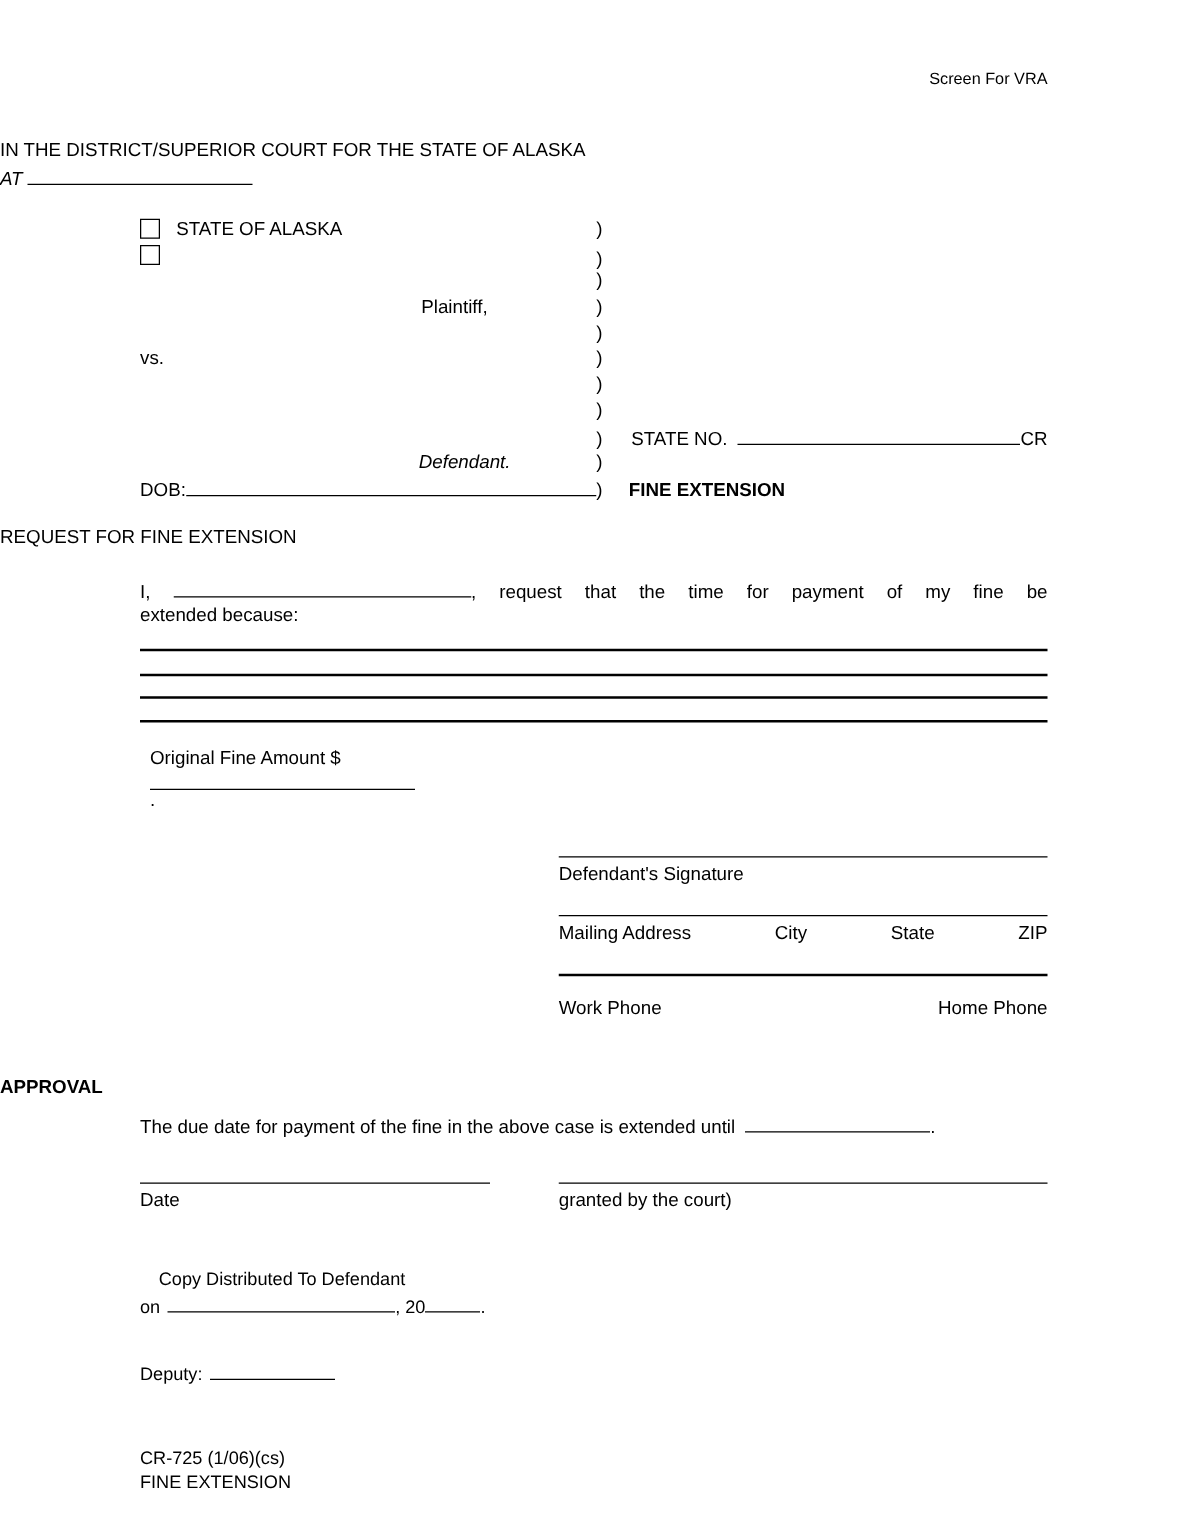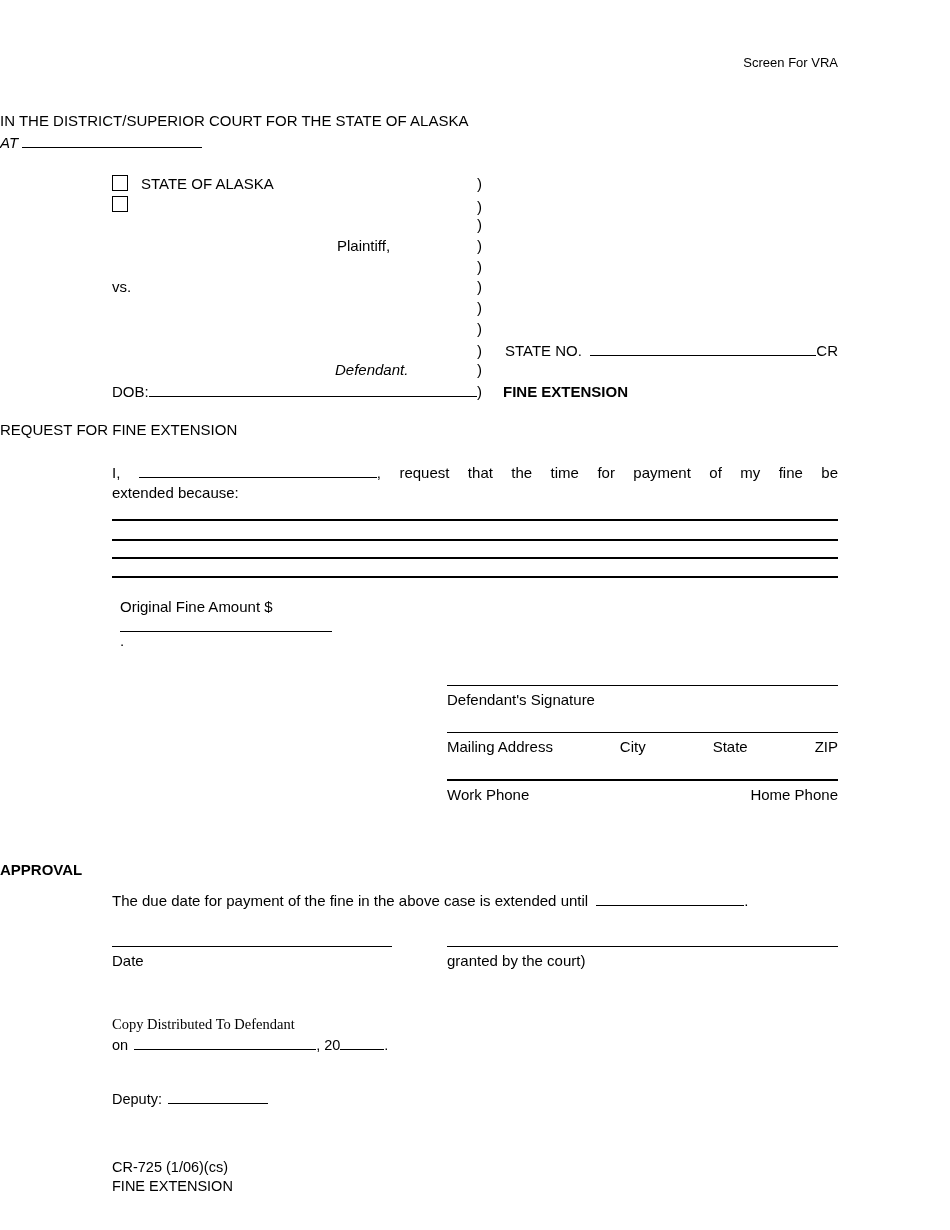--- a/index.html
+++ b/index.html
@@ -173,21 +173,21 @@
 
     <div class="rule1" style="margin-top:22px;"></div>
     <div style="display:flex; justify-content:space-between; margin-top:5px;">
       <span>Mailing Address</span>
       <span>City</span>
       <span>State</span>
       <span>ZIP</span>
     </div>
 
     <div class="rule2" style="margin-top:22px;"></div>
-    <div style="display:flex; justify-content:space-between; margin-top:5px;">
+    <div style="display:flex; justify-content:space-between; margin-top:17px;">
       <span>Work Phone</span>
       <span>Home Phone</span>
     </div>
   </div>
 
   <div class="abs center bold" style="top:861px; left:0; width:100%;">APPROVAL</div>
 
   <div class="abs flexline" style="top:891px; left:112px; width:726px;">
     <span>The due date for payment of the fine in the above case is extended until</span>
     <span class="ul" style="width:148px; margin-left:8px;"></span>
@@ -195,21 +195,21 @@
   </div>
 
   <div class="abs rule1" style="top:946px; left:112px; width:280px;"></div>
   <div class="abs center" style="top:952px; left:112px; width:280px;">Date</div>
 
   <div class="abs rule1" style="top:946px; left:447px; width:391px;"></div>
   <div class="abs center" style="top:952px; left:447px; width:391px;">
     <div>granted by the court)</div>
   </div>
 
-  <div class="abs small" style="top:1015px; left:112px;font-family:Liberation Serif, serif;">Copy Distributed To Defendant</div>
+  <div class="abs small" style="top:1015px; left:127px;">Copy Distributed To Defendant</div>
   <div class="abs small flexline" style="top:1035px; left:112px;">
     <span>on</span>
     <span class="ul" style="width:182px; margin-left:6px;"></span>
     <span>, 20</span>
     <span class="ul" style="width:44px;"></span>
     <span>.</span>
   </div>
 
   <div class="abs small flexline" style="top:1089px; left:112px;">
     <span>Deputy:</span>

